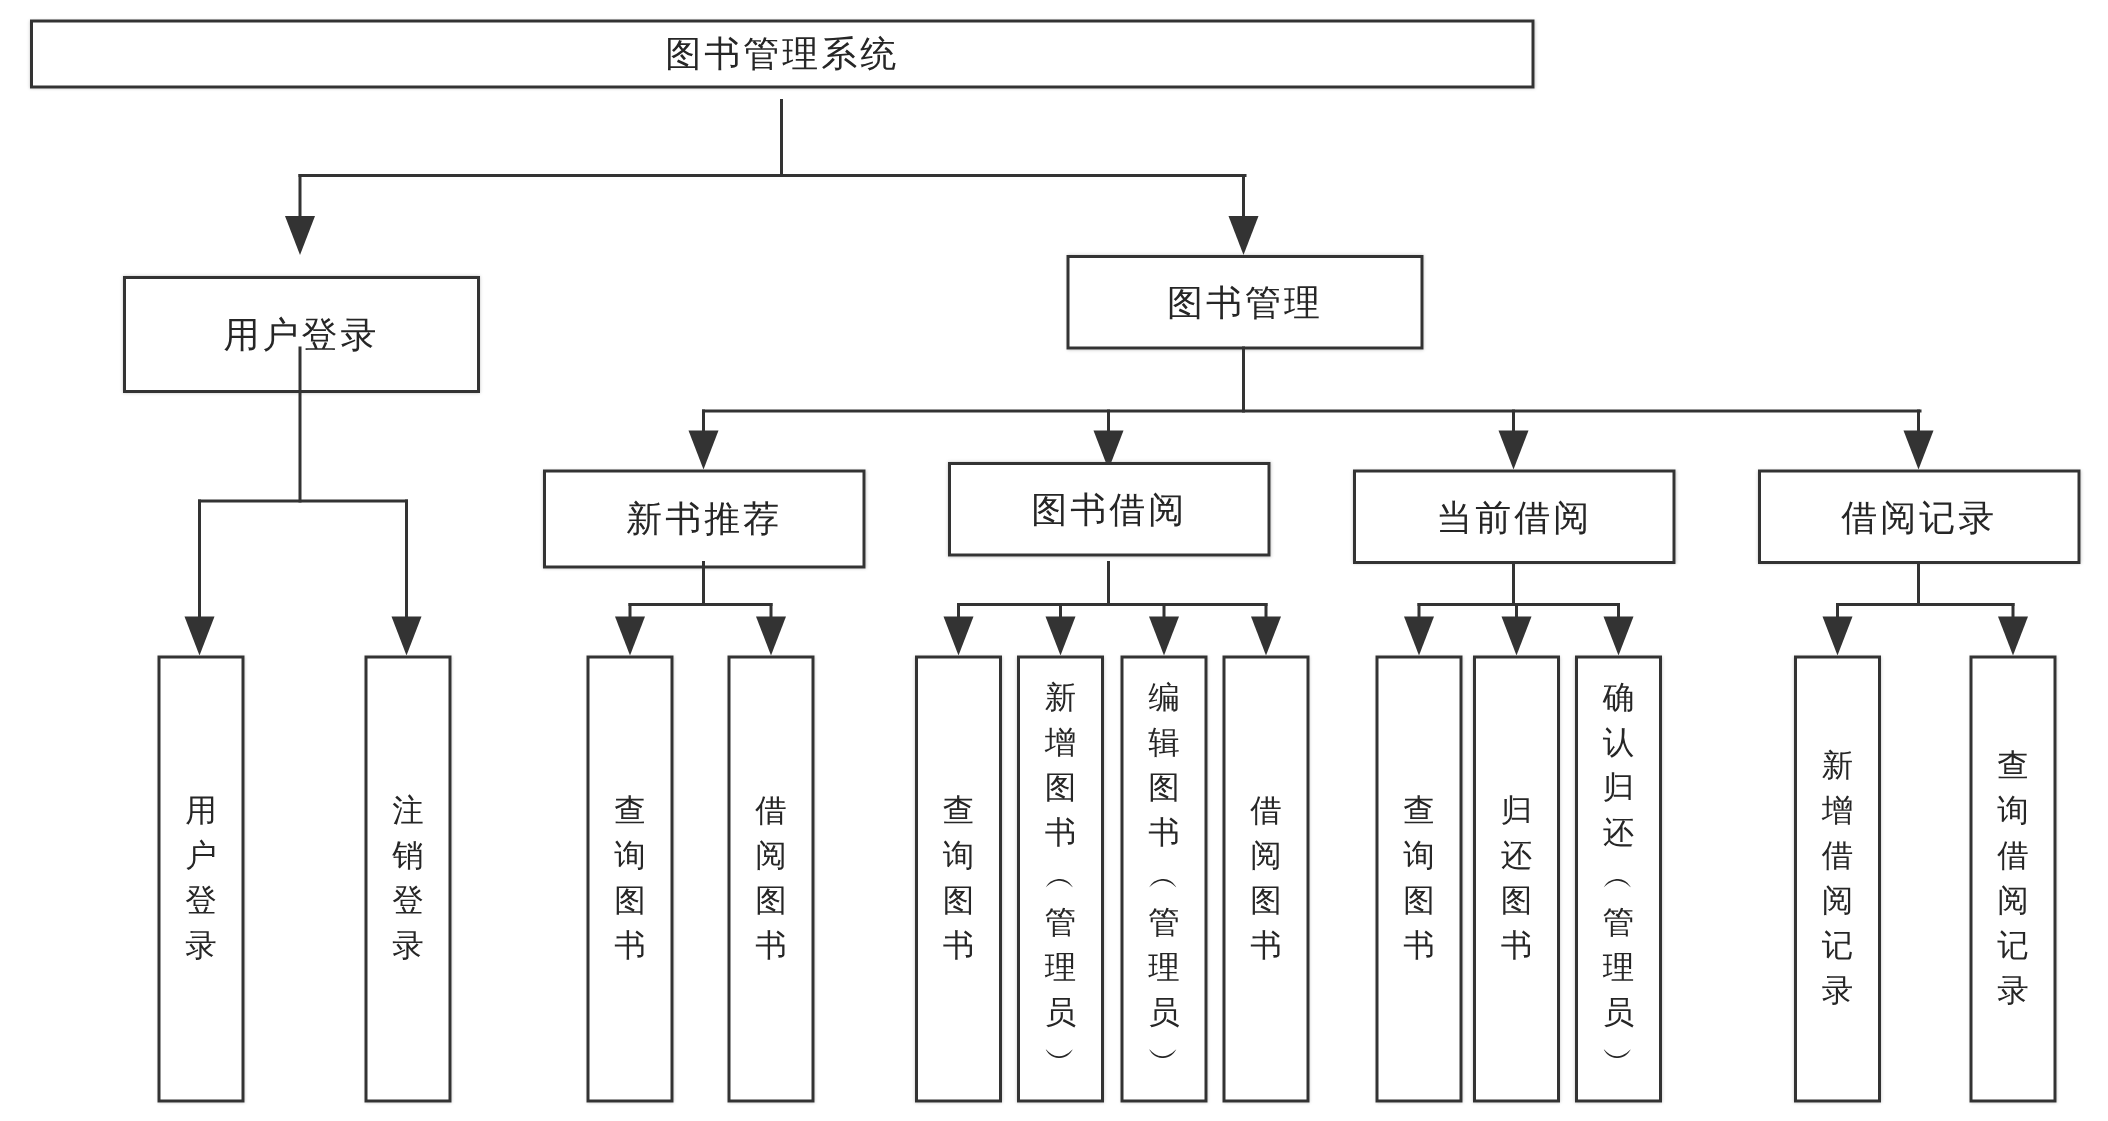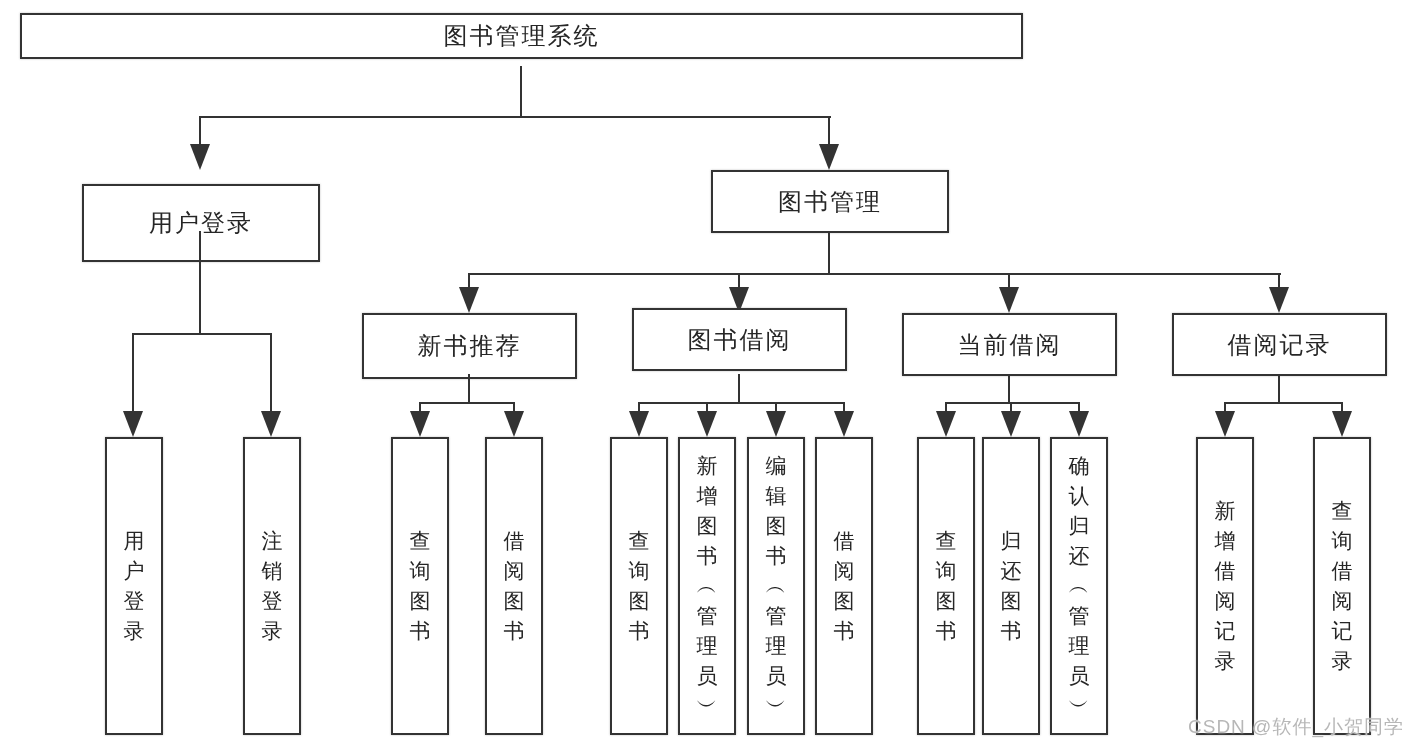--- a/index.html
+++ b/index.html
@@ -238,15 +238,14 @@
     </div>
   <div class="vbox" style="left:1313px;">
       <span class="vch">查</span>
       <span class="vch">询</span>
       <span class="vch">借</span>
       <span class="vch">阅</span>
       <span class="vch">记</span>
       <span class="vch">录</span>
     </div>
 
-  <div id="watermark">CSDN @软件_小贺同学</div>
 
 </div>
 
 </body></html>

